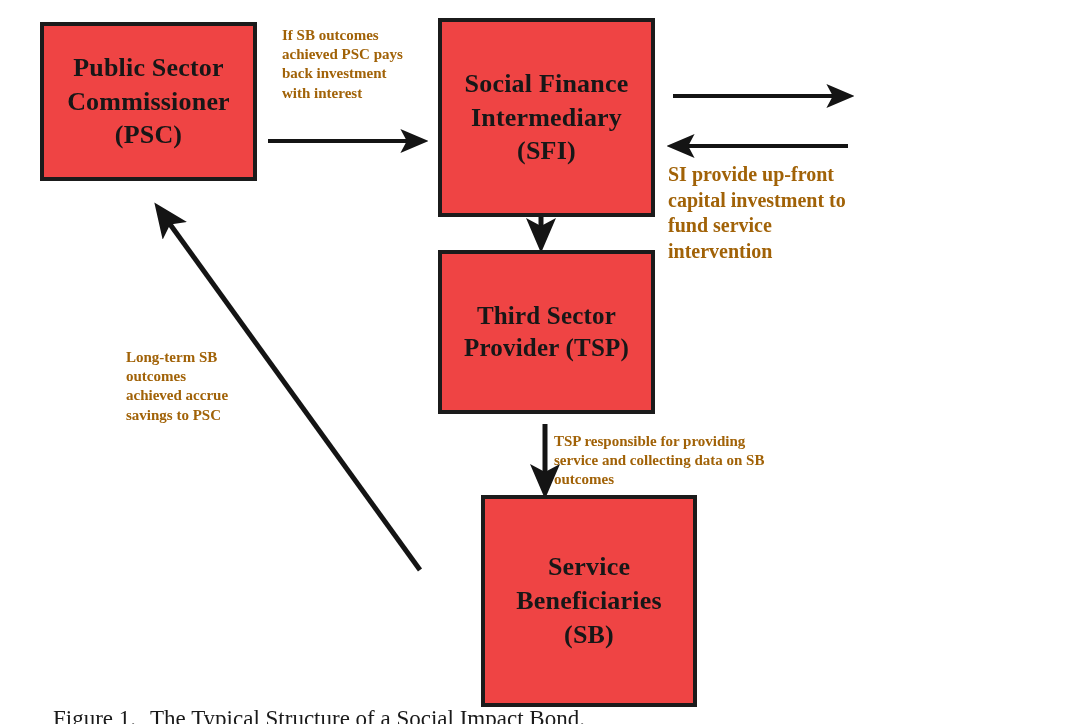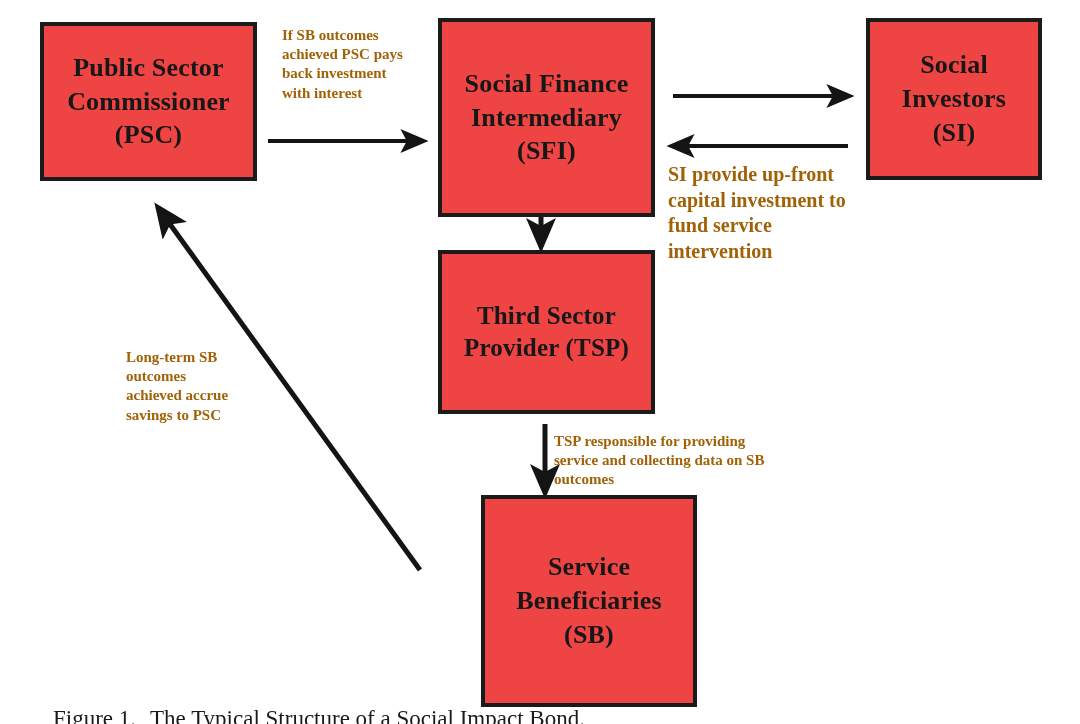--- a/index.html
+++ b/index.html
@@ -122,25 +122,20 @@
 Commissioner
 (PSC)</span>
     </div>
 
     <div class="node-box" style="left:438px; top:18px; width:217px; height:199px;">
       <span class="node-label">Social Finance
 Intermediary
 (SFI)</span>
     </div>
 
-    <div class="node-box" style="left:866px; top:18px; width:176px; height:162px;">
-      <span class="node-label">Social
-Investors
-(SI)</span>
-    </div>
 
     <div class="node-box" style="left:438px; top:250px; width:217px; height:164px;">
       <span class="node-label tight">Third Sector
 Provider (TSP)</span>
     </div>
 
     <div class="node-box" style="left:437px; top:495px; width:216px; height:212px;margin-left:44px;">
       <span class="node-label">Service
 Beneficiaries
 (SB)</span>

